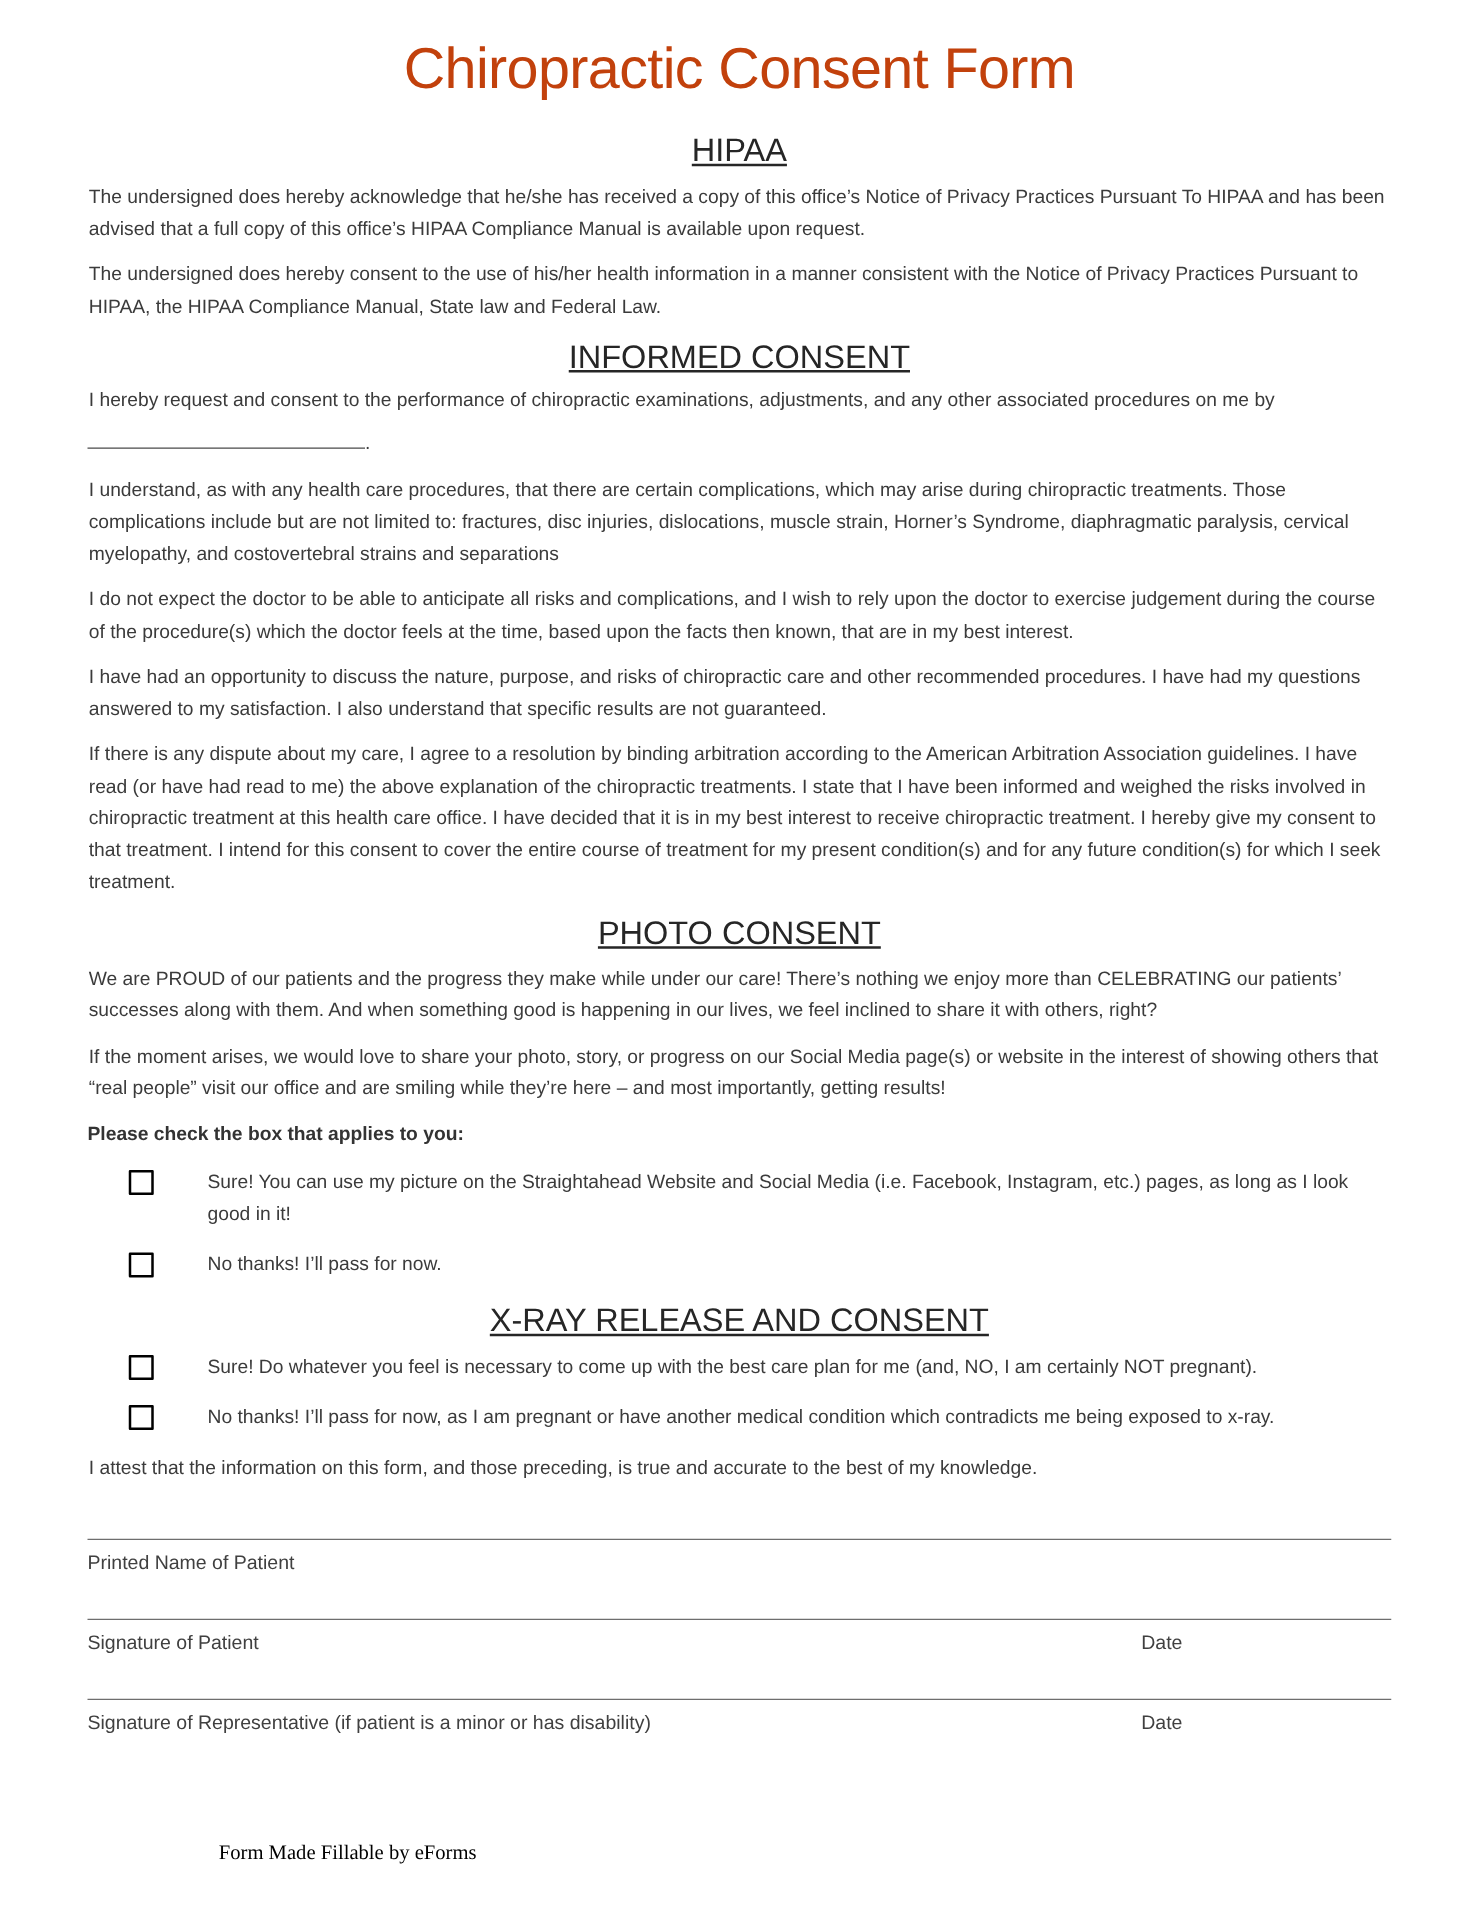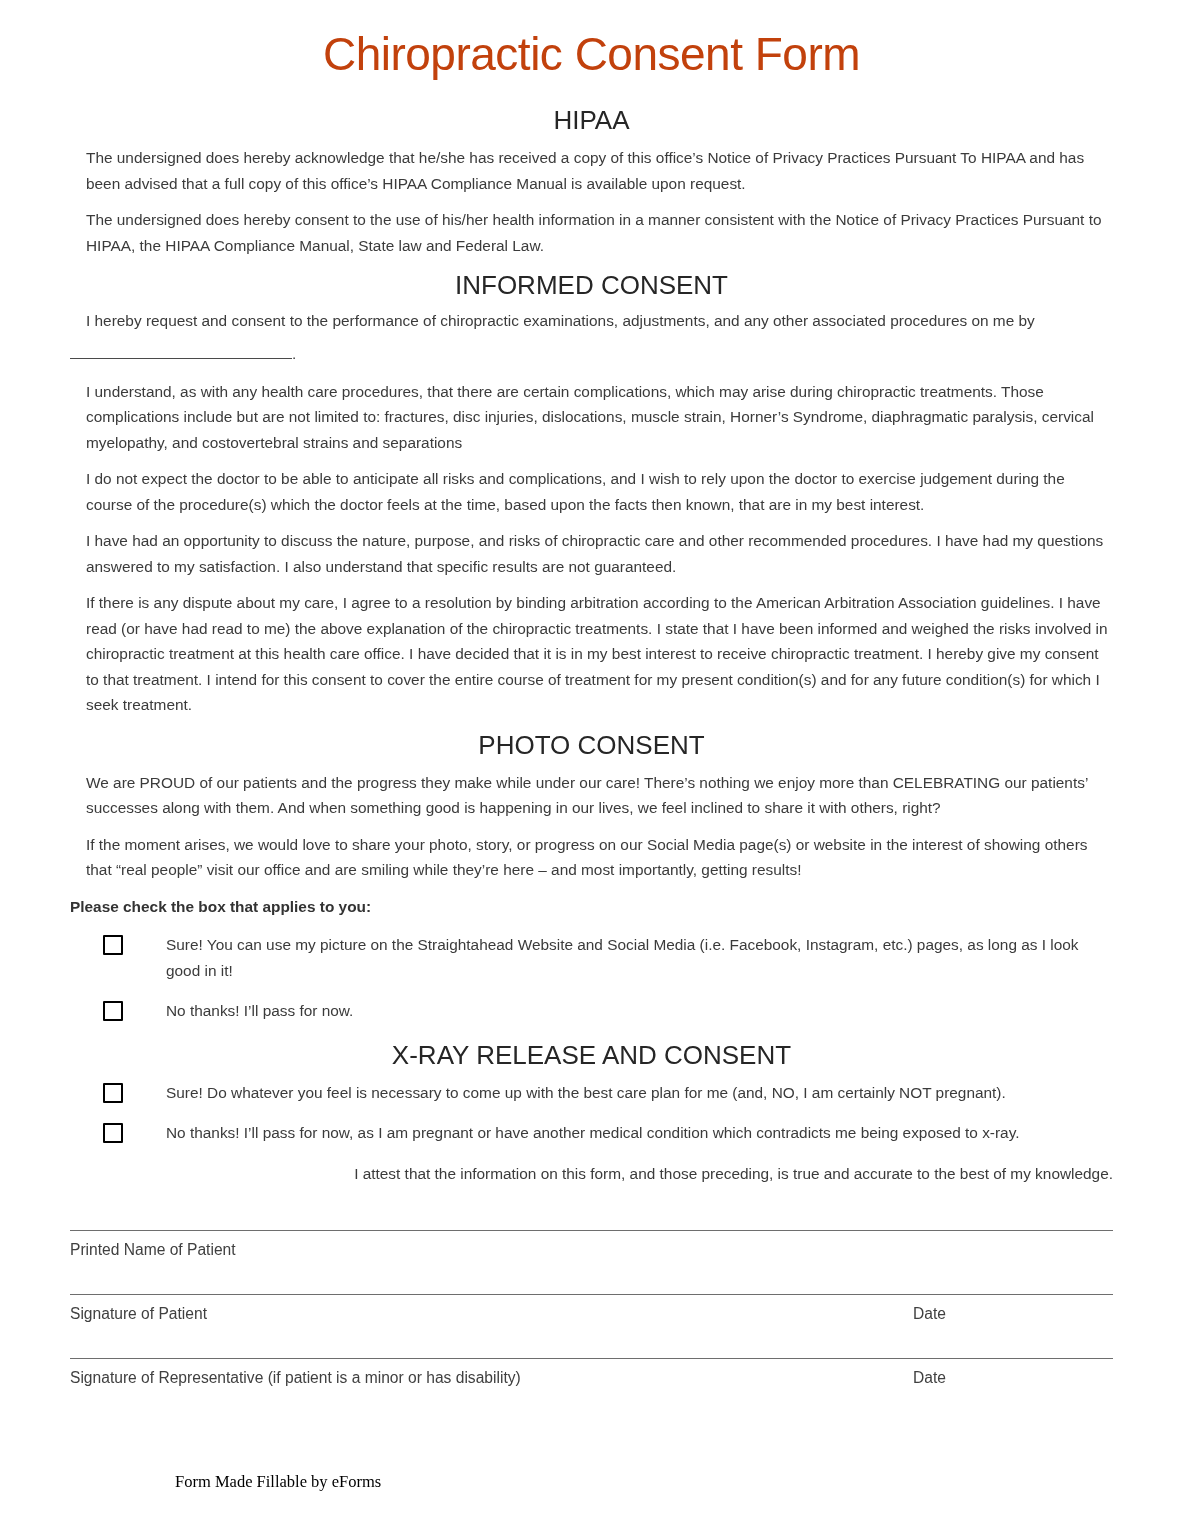--- a/index.html
+++ b/index.html
@@ -23,29 +23,30 @@
     margin: 0 0 2px 0;
     line-height: 1.22;
   }
   h2.sec-head {
     font-size: 26px;
     font-weight: 400;
     color: #262626;
     text-align: center;
     margin: 0;
     line-height: 33px;
+    text-decoration: underline;
   }
   .sec-head.hipaa   { margin-top: 22px; margin-bottom: 8px; }
   .sec-head.informed{ margin-top: 2px;  margin-bottom: 6px; }
   .sec-head.photo   { margin-top: 4px;  margin-bottom: 8px; }
   .sec-head.xray    { margin-top: 6px;  margin-bottom: 8px; }
   p.para {
     font-size: 15.4px;
     line-height: 25.5px;
-    margin: 0 0 11px 16px;
+    margin: 0 0 11px 1px;
   }
   p.para.no-gap { margin-bottom: 0; }
   .fill-row {
     margin: 9px 0 15px 0;
     font-size: 15.4px;
     line-height: 20px;
     color: #3b3b3b;
   }
   .fill-line {
     display: inline-block;
@@ -78,21 +79,20 @@
     cursor: pointer;
   }
   .opt-label {
     margin-left: 19px;
     font-size: 15.4px;
     line-height: 25.5px;
   }
   .attest {
     margin-top: 44px;
     margin-bottom: 0;
-    text-align: right;
   }
   .sig-area { margin-top: 44px; }
   .sig-block {
     border-top: 1.5px solid #6e6e6e;
     display: flex;
     padding-top: 9px;
     color: #404040;
     font-size: 15.6px;
     line-height: 20px;
   }

